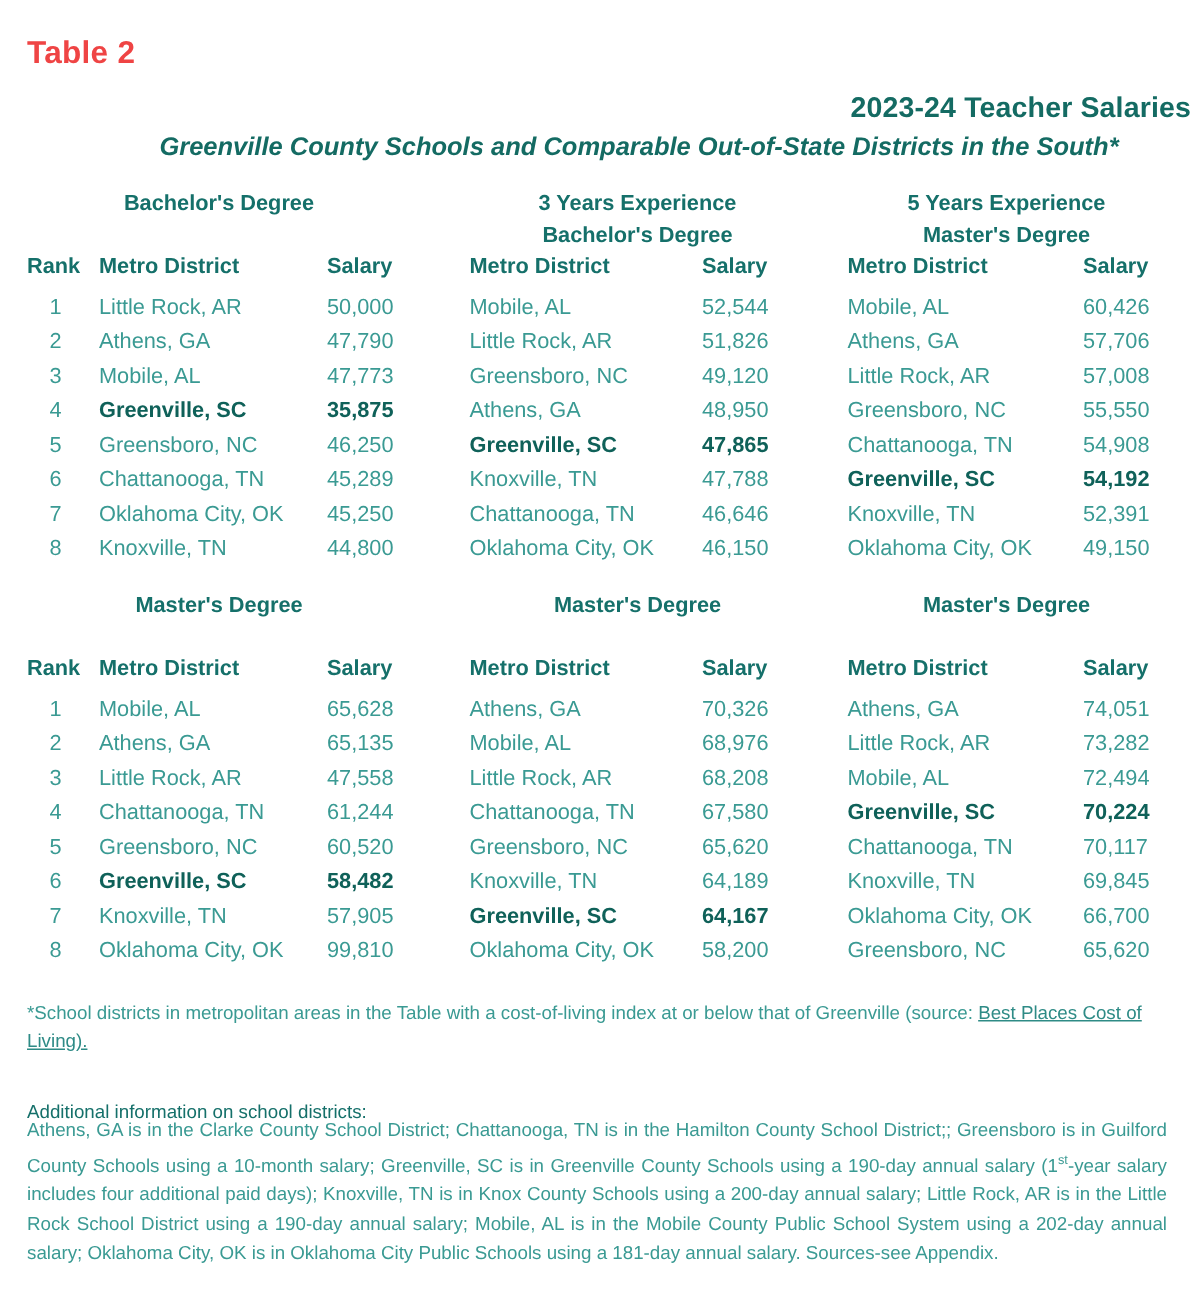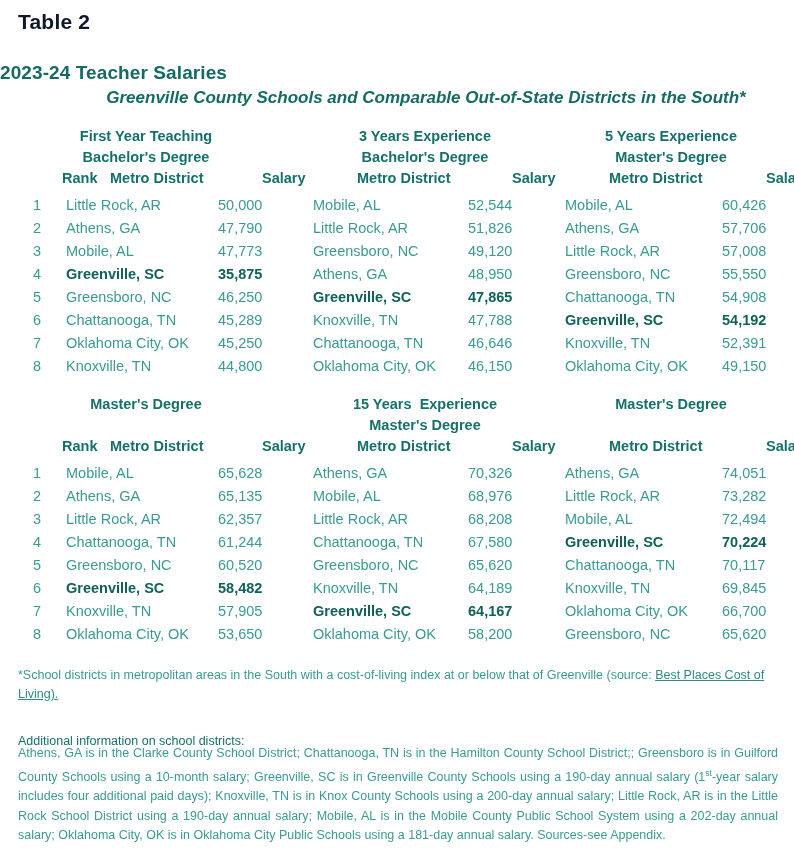--- a/index.html
+++ b/index.html
@@ -19,34 +19,34 @@
     position: relative;
     width: 794px;
     height: 861px;
     box-sizing: border-box;
   }
 
   
   #table-label {
     position: absolute;
     left: 18px;
-    top: 10px;
+    top: 24px;
     font-size: 21px;
     font-weight: bold;
-    color: #0f172a;
+    color: #ef4444;
     letter-spacing: 0.2px;
   }
 
   
   #main-title {
     position: absolute;
     left: 0;
     top: 62px;
     width: 794px;
-    text-align: left;
+    text-align: right;
     font-size: 19px;
     font-weight: bold;
     color: #146b63;
     letter-spacing: 0.1px;
   }
   #subtitle {
     position: absolute;
     left: 0;
     top: 88px;
     width: 794px;
@@ -84,21 +84,20 @@
   .sec-head .l2 { display: block; }
 
   .sec-head.c1 { left: 12px;  width: 268px; }
   .sec-head.c2 { left: 300px; width: 250px; }
   .sec-head.c3 { left: 552px; width: 238px; }
 
   
   .colhead-row {
     position: relative;
     height: 24px;
-    margin-left: 44px;
   }
   .colhead {
     position: absolute;
     top: 0;
     font-size: 14.5px;
     font-weight: bold;
     color: #15706a;
     white-space: nowrap;
   }
   .ch-rank { left: 18px; }
@@ -177,21 +176,20 @@
 <div class="page">
 
   <div id="table-label">Table 2</div>
 
   <div id="main-title">2023-24 Teacher Salaries</div>
   <div id="subtitle">Greenville County Schools and Comparable Out-of-State Districts in the South*</div>
 
   <div class="block" id="block-upper">
     <div class="block-headers">
       <div class="sec-head c1">
-        <span class="l1">First Year Teaching</span>
         <span class="l2">Bachelor's Degree</span>
       </div>
       <div class="sec-head c2">
         <span class="l1">3 Years Experience</span>
         <span class="l2">Bachelor's Degree</span>
       </div>
       <div class="sec-head c3">
         <span class="l1">5 Years Experience</span>
         <span class="l2">Master's Degree</span>
       </div>
@@ -282,21 +280,20 @@
         </div>
       </div>
   </div>
 
   <div class="block" id="block-lower">
     <div class="block-headers">
       <div class="sec-head c1">
         <span class="l2">Master's Degree</span>
       </div>
       <div class="sec-head c2">
-        <span class="l1">15 Years  Experience</span>
         <span class="l2">Master's Degree</span>
       </div>
       <div class="sec-head c3">
         <span class="l2">Master's Degree</span>
       </div>
     </div>
 
     <div class="colhead-row">
       <span class="colhead ch-rank">Rank</span>
       <span class="colhead ch-md1">Metro District</span>
@@ -322,21 +319,21 @@
           <span class="cell c-d1">Athens, GA</span>
           <span class="cell c-s1">65,135</span>
           <span class="cell c-d2">Mobile, AL</span>
           <span class="cell c-s2">68,976</span>
           <span class="cell c-d3">Little Rock, AR</span>
           <span class="cell c-s3">73,282</span>
         </div>
         <div class="row">
           <span class="cell c-rank">3</span>
           <span class="cell c-d1">Little Rock, AR</span>
-          <span class="cell c-s1">62,357</span>
+          <span class="cell c-s1">47,558</span>
           <span class="cell c-d2">Little Rock, AR</span>
           <span class="cell c-s2">68,208</span>
           <span class="cell c-d3">Mobile, AL</span>
           <span class="cell c-s3">72,494</span>
         </div>
         <div class="row">
           <span class="cell c-rank">4</span>
           <span class="cell c-d1">Chattanooga, TN</span>
           <span class="cell c-s1">61,244</span>
           <span class="cell c-d2">Chattanooga, TN</span>
@@ -367,31 +364,31 @@
           <span class="cell c-d1">Knoxville, TN</span>
           <span class="cell c-s1">57,905</span>
           <span class="cell c-d2 bold">Greenville, SC</span>
           <span class="cell c-s2 bold">64,167</span>
           <span class="cell c-d3">Oklahoma City, OK</span>
           <span class="cell c-s3">66,700</span>
         </div>
         <div class="row">
           <span class="cell c-rank">8</span>
           <span class="cell c-d1">Oklahoma City, OK</span>
-          <span class="cell c-s1">53,650</span>
+          <span class="cell c-s1">99,810</span>
           <span class="cell c-d2">Oklahoma City, OK</span>
           <span class="cell c-s2">58,200</span>
           <span class="cell c-d3">Greensboro, NC</span>
           <span class="cell c-s3">65,620</span>
         </div>
       </div>
   </div>
 
   <div id="footnote">
-    <span>*School districts in metropolitan areas in the South with a cost-of-living index at or below that of Greenville (source: </span><a id="footnote-link" href="#">Best Places Cost of Living).</a>
+    <span>*School districts in metropolitan areas in the Table with a cost-of-living index at or below that of Greenville (source: </span><a id="footnote-link" href="#">Best Places Cost of Living).</a>
   </div>
 
   <div id="addl-heading">Additional information on school districts:</div>
 
   <div id="addl-body">
     <span>Athens, GA is in the Clarke County School District;  Chattanooga, TN is in the Hamilton County School District;;  Greensboro is in Guilford County Schools using  a 10-month salary;  Greenville, SC is in Greenville County Schools using a 190-day annual salary (1</span><sup>st</sup><span>-year salary includes four additional paid days);  Knoxville, TN is in Knox County Schools using a 200-day annual salary; Little Rock, AR is in the Little Rock School District using a 190-day annual salary;  Mobile, AL is in the Mobile County Public School System using a 202-day annual salary;  Oklahoma City, OK is in Oklahoma City Public Schools using a 181-day annual salary.  Sources-see Appendix.</span>
   </div>
 
 </div>
 

